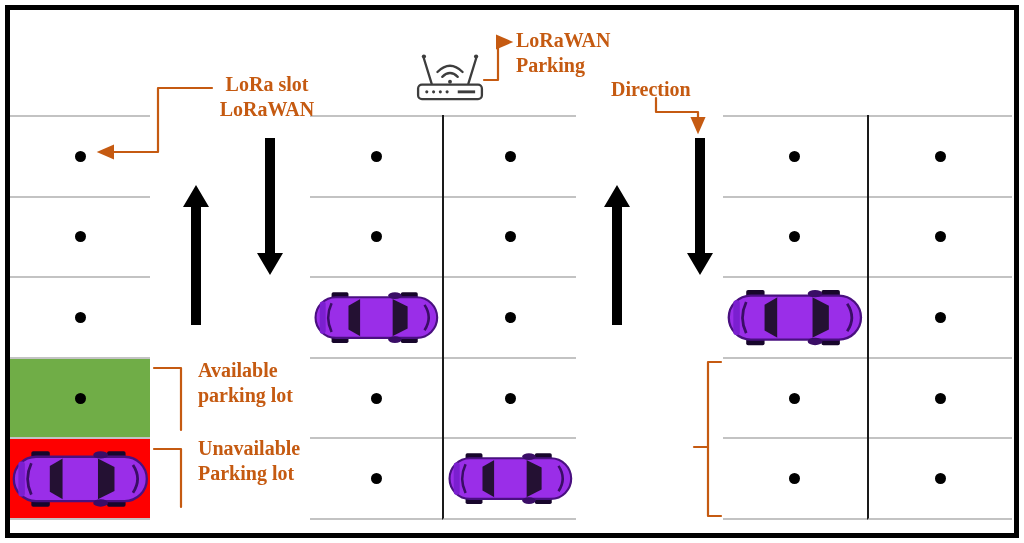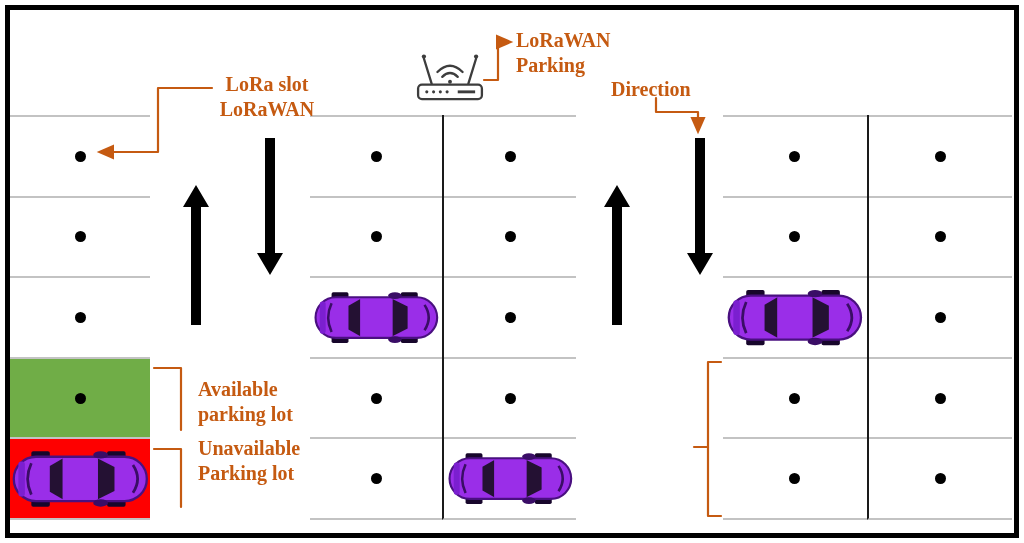--- a/index.html
+++ b/index.html
@@ -207,21 +207,21 @@
 
   <div class="ann-label" style="left:516px;top:28px;width:110px">
     <span>LoRaWAN</span>
     <span>Parking</span>
   </div>
 
   <div class="ann-label" style="left:611px;top:77px">
     <span>Direction</span>
   </div>
 
-  <div class="ann-label" style="left:198px;top:377px;width:115px">
+  <div class="ann-label" style="left:198px;top:358px;width:115px">
     <span>Available</span>
     <span>parking lot</span>
   </div>
 
   <div class="ann-label" style="left:198px;top:436px;width:125px">
     <span>Unavailable</span>
     <span>Parking lot</span>
   </div>
 
 

